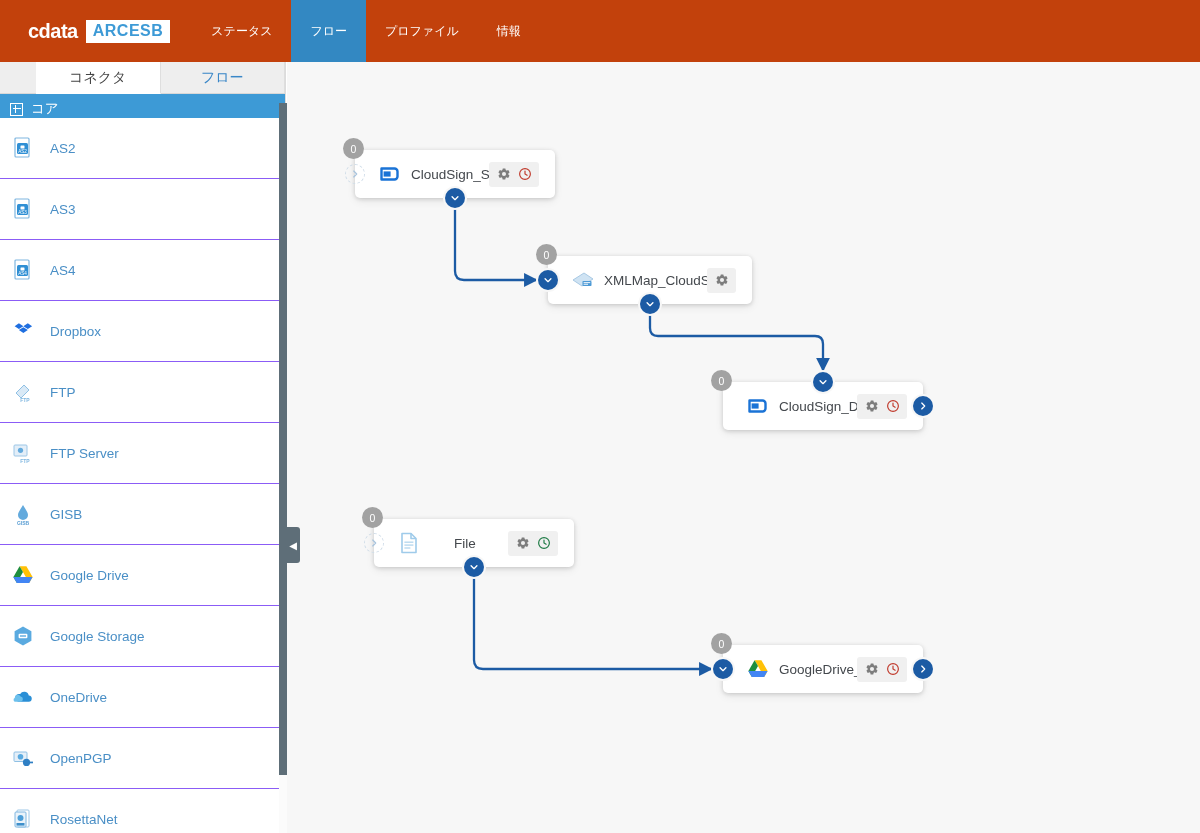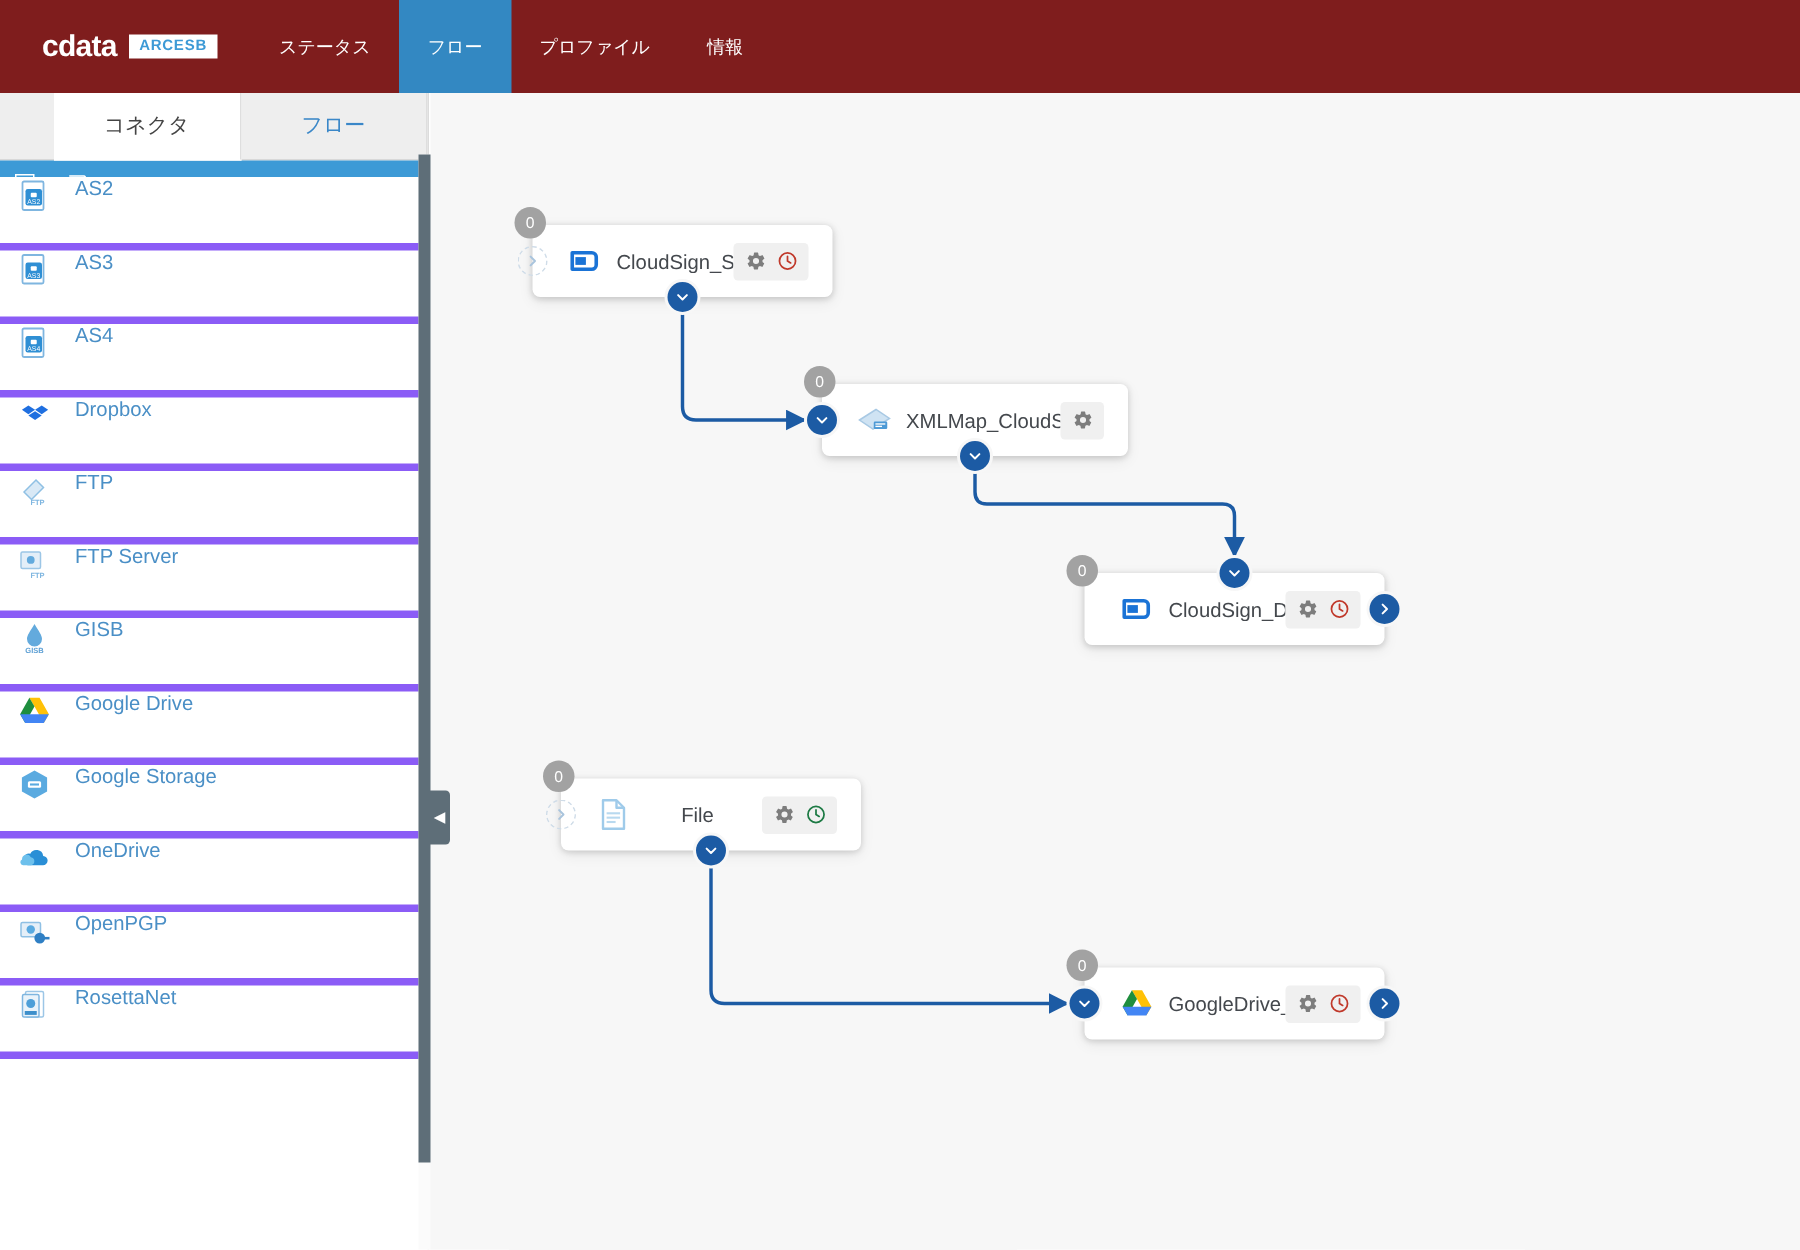--- a/index.html
+++ b/index.html
@@ -7,56 +7,56 @@
     width: 1200px; height: 833px;
     font-family: "Liberation Sans", "DejaVu Sans", sans-serif;
     overflow: hidden;
     background: #ffffff;
   }
 
   
   #app-header {
     position: absolute; top: 0; left: 0;
     width: 1200px; height: 62px;
-    background: #7f1d1d;
+    background: #c2410c;
     display: flex; align-items: stretch;
   }
   #brand {
     display: flex; align-items: center;
     padding-left: 28px; padding-right: 22px;
     gap: 8px;
   }
   #brand-cdata {
     color: #ffffff; font-size: 20px; font-weight: bold;
     letter-spacing: -0.5px;
   }
   #brand-product {
     background: #ffffff; color: #3d9ad6;
-    font-size: 10px; font-weight: bold;
+    font-size: 16px; font-weight: bold;
     padding: 2px 7px 3px 7px;
     letter-spacing: 0.5px;
   }
   .nav-item {
     display: flex; align-items: center; justify-content: center;
     padding: 0 19px;
     color: #ffffff; font-size: 12px;
     cursor: pointer; height: 62px;
     white-space: nowrap;
   }
   .nav-item.active { background: #3388c2; }
 
   
   #sidebar {
     position: absolute; top: 62px; left: 0;
     width: 286px; height: 771px;
     background: #ffffff;
     border-right: 1px solid #dcdcdc;
   }
   #sidebar-tabs {
-    display: flex; height: 45px;
+    display: flex; height: 32px;
     background: #eeeeee;
     border-bottom: 1px solid #d8d8d8;
     padding-left: 36px;
   }
   .side-tab {
     flex: 1; display: flex; align-items: center; justify-content: center;
     font-size: 14px; color: #3a87c8;
     cursor: pointer;
     background: #eeeeee;
     border-right: 1px solid #dedede;
@@ -90,24 +90,24 @@
     border-left: 1.4px solid #ffffff;
   }
 
   #connector-list {
     position: absolute; top: 118px; left: 0;
     width: 286px; height: 715px;
     overflow: hidden;
     background: #ffffff;
   }
   .conn-item {
-    height: 49px;
-    display: flex; 
+    height: 61px;
+    display: flex; align-items: center;
     padding-left: 10px; gap: 14px;
-    border-bottom: 5px solid #8b5cf6;
+    border-bottom: 1px solid #8b5cf6;
     cursor: pointer;
   }
   .conn-label { font-size: 13.5px; color: #4a8fc6; }
   .conn-icon {
     width: 26px; height: 26px;
     display: flex; align-items: center; justify-content: center;
     flex: 0 0 26px;
   }
   .conn-icon svg { display: block; }
 

